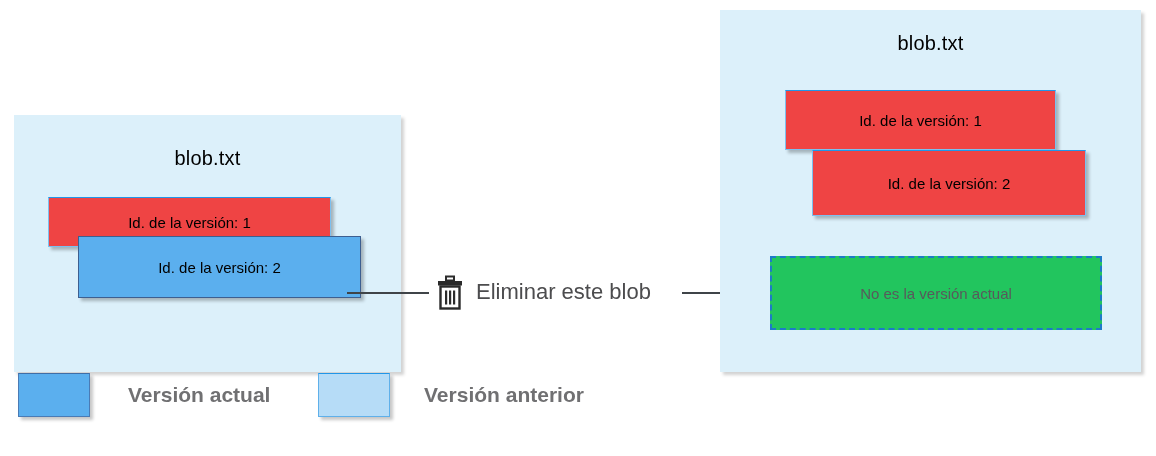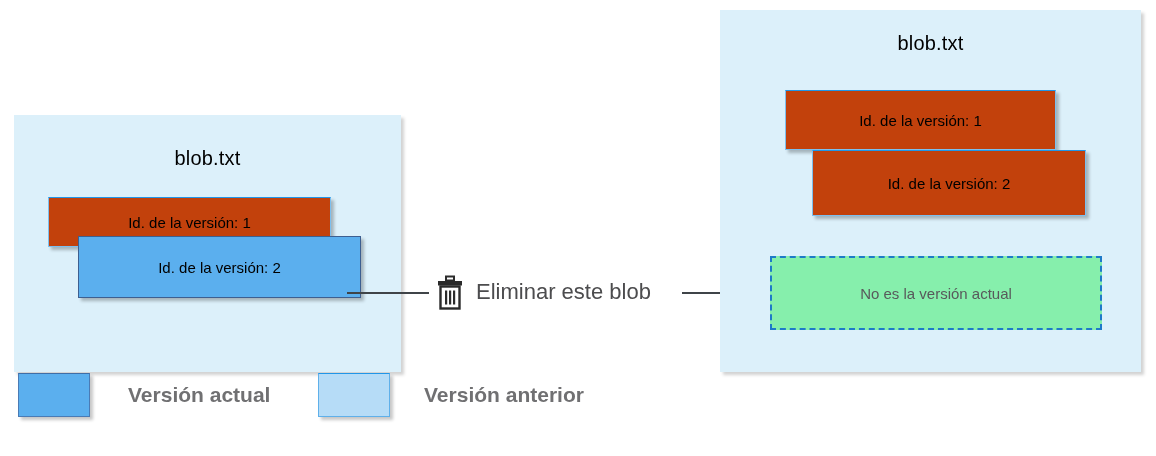--- a/index.html
+++ b/index.html
@@ -49,21 +49,21 @@
     box-sizing: border-box;
     display: flex;
     align-items: center;
     justify-content: center;
     font-size: 15px;
     color: #000000;
     white-space: nowrap;
     box-shadow: 3px 3px 3px rgba(0,0,0,0.25);
   }
   .vcard.previous {
-    background: #c2410c;
+    background: #ef4444;
     border: 1px solid #7cc0ef;
     border-top-color: #2196e8;
     align-items: center;
   }
   .vcard.current {
     background: #5bafee;
     border: 1px solid #3d5f90;
   }
 
   
@@ -75,21 +75,21 @@
   #right-v2 { left: 92px;  top: 140px; width: 274px; height: 66px; }
 
   
   #dashed-box {
     position: absolute;
     left: 50px;
     top: 246px;
     width: 332px;
     height: 74px;
     box-sizing: border-box;
-    background: #86efac;
+    background: #22c55e;
     border: 2px dashed #1e7ac8;
     display: flex;
     align-items: center;
     justify-content: center;
     font-size: 15px;
     color: #58595b;
     white-space: nowrap;
   }
 
   

